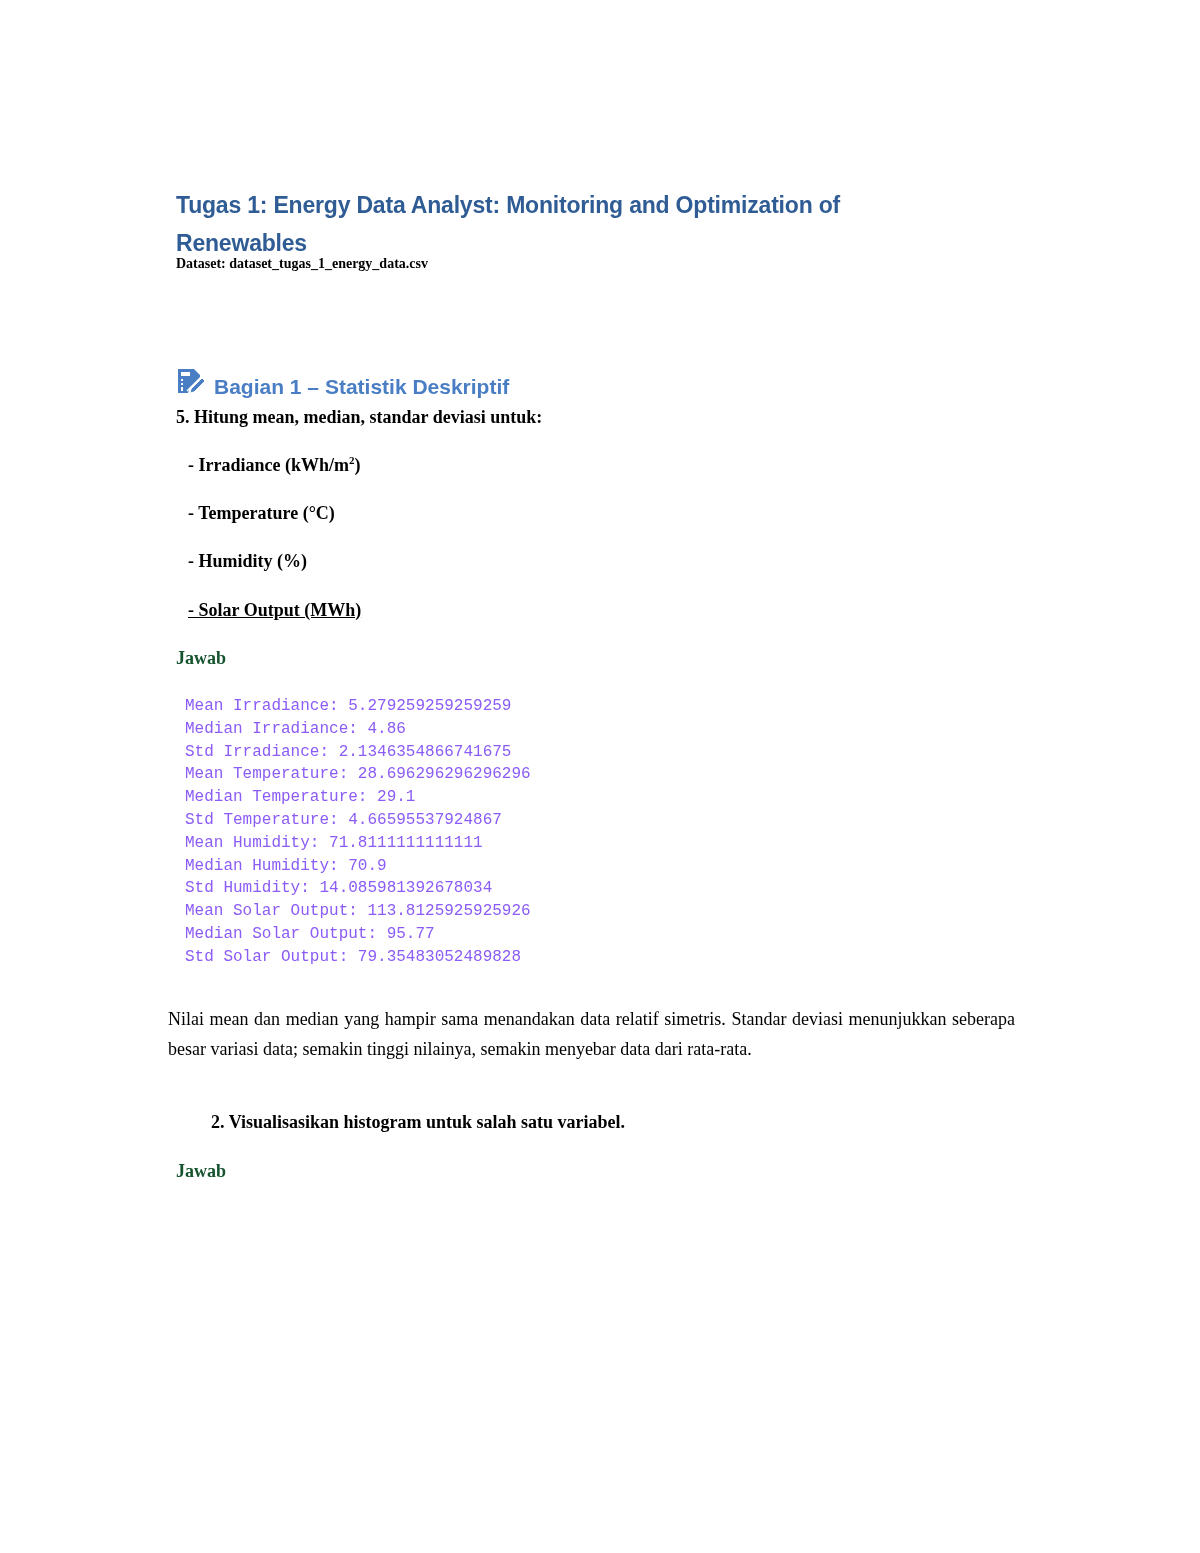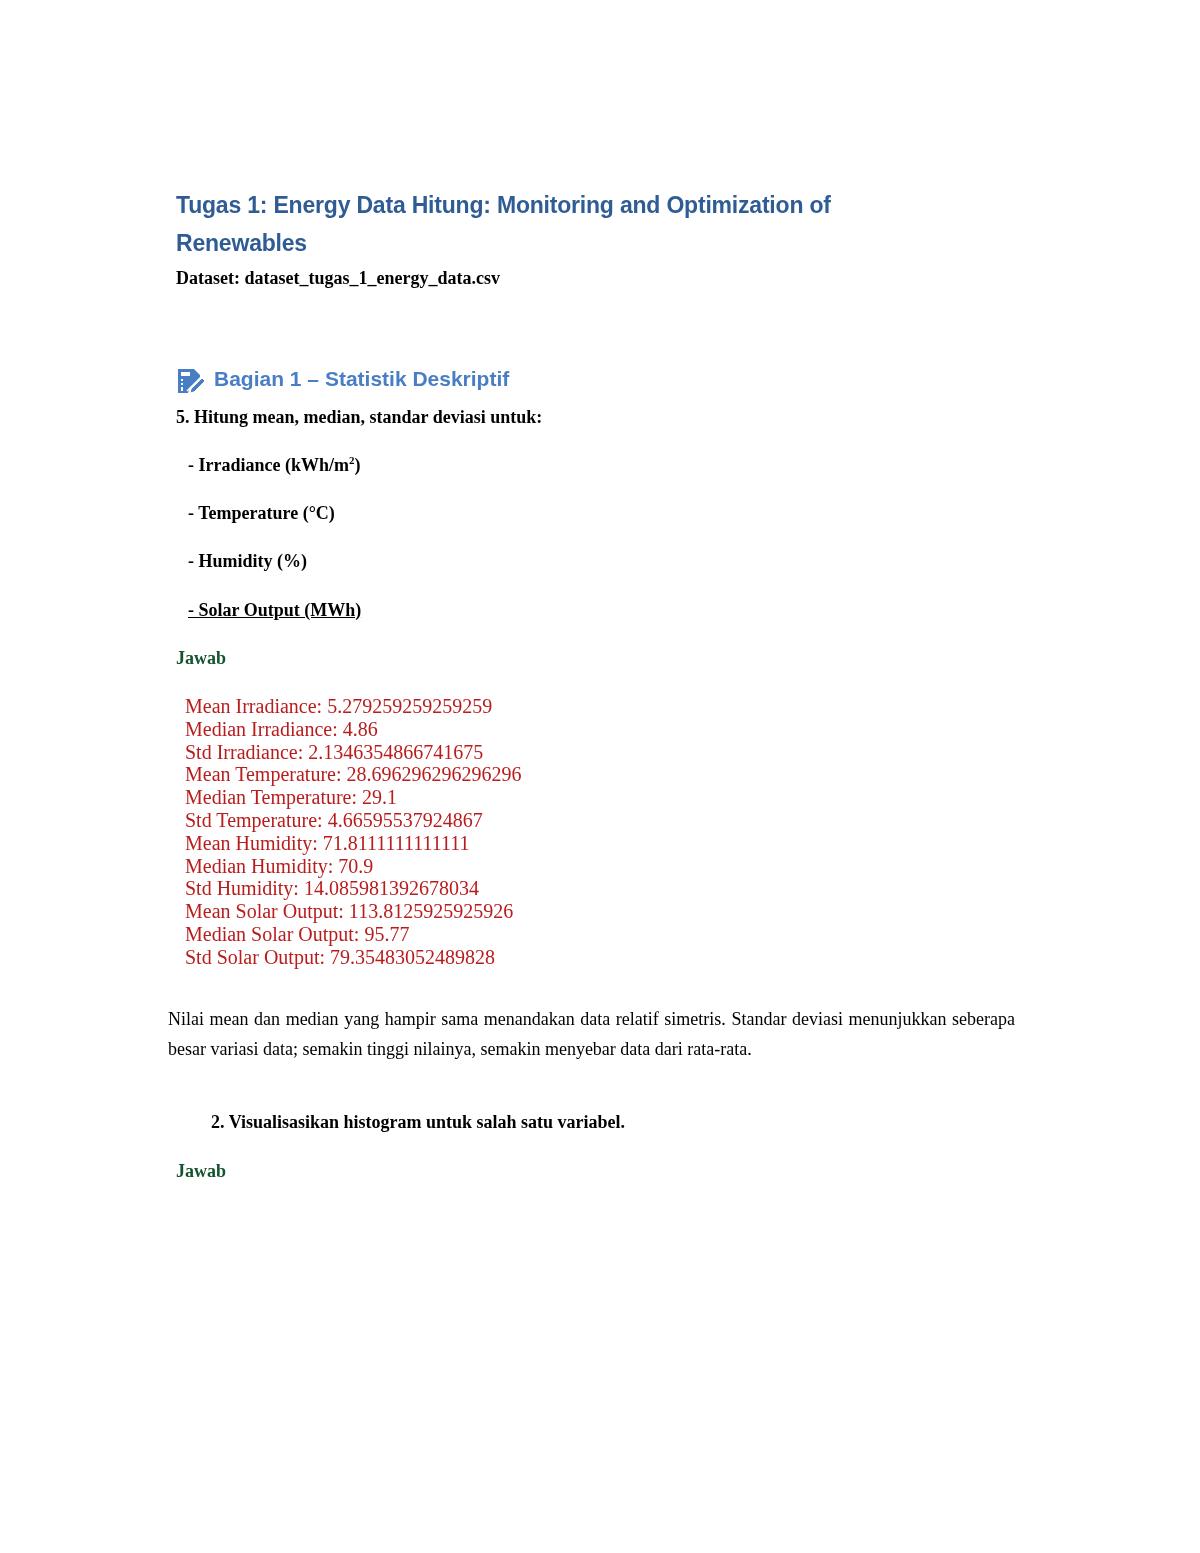--- a/index.html
+++ b/index.html
@@ -1,32 +1,32 @@
 <!DOCTYPE html>
 <html><head>
 <meta charset="utf-8">
 <style>
   html, body { margin:0; padding:0; background:#ffffff; }
   body { width:1200px; height:1553px; position:relative; overflow:hidden; font-family:"Liberation Serif", serif; color:#000; }
   .abs { position:absolute; }
   .title { left:176px; font-family:"Liberation Sans", sans-serif; font-weight:bold; font-size:23px; color:#2F5C94; letter-spacing:-0.2px; white-space:nowrap; }
-  .dataset { left:176px; top:268px; font-size:18px; font-weight:bold;text-align:right; }
-  .h2 { left:176px; top:367px; display:flex; align-items:flex-start; gap:8px; }
+  .dataset { left:176px; top:256px; font-size:14px; font-weight:bold;text-align:right; }
+  .h2 { left:176px; top:367px; display:flex; align-items:flex-end; gap:8px; }
   .h2 .txt { font-family:"Liberation Sans", sans-serif; font-weight:bold; font-size:21px; color:#4A7EC4; }
   .q { left:176px; font-size:18px; font-weight:bold; white-space:nowrap; }
   .bullet { left:188px; font-size:18px; font-weight:bold; white-space:nowrap; }
   .jawab { left:176px; font-size:18px; font-weight:bold; color:#14532d; }
-  .code { left:185px; top:695px; font-family:Liberation Serif, serif; font-size:20px; color:#b91c1c; line-height:22.8px; white-space:pre; }
+  .code { left:185px; top:695px; font-family:Liberation Mono, monospace; font-size:16px; color:#8b5cf6; line-height:22.8px; white-space:pre; }
   .para { left:168px; top:1004px; width:847px; font-size:18px; font-weight:normal; line-height:30px; text-align:justify; }
   sup { font-size:11px; }
 </style>
 </head>
 <body>
 
-<div class="abs title" style="top:192px;">Tugas 1: Energy Data Hitung: Monitoring and Optimization of</div>
+<div class="abs title" style="top:192px;">Tugas 1: Energy Data Analyst: Monitoring and Optimization of</div>
 <div class="abs title" style="top:230px;text-align:right;">Renewables</div>
 <div class="abs dataset">Dataset: dataset_tugas_1_energy_data.csv</div>
 
 <div class="abs h2">
   <span>
     <svg width="30" height="28" viewBox="0 0 30 28">
       <path d="M2 2 H18 L24 8 V10 L14 20 L12 26 H2 Z" fill="#4A7EC4"></path>
       <rect x="5" y="5" width="9" height="4" fill="#fff"></rect>
       <rect x="5" y="12" width="2" height="2" fill="#fff"></rect>
       <rect x="5" y="16" width="2" height="2" fill="#fff"></rect>

